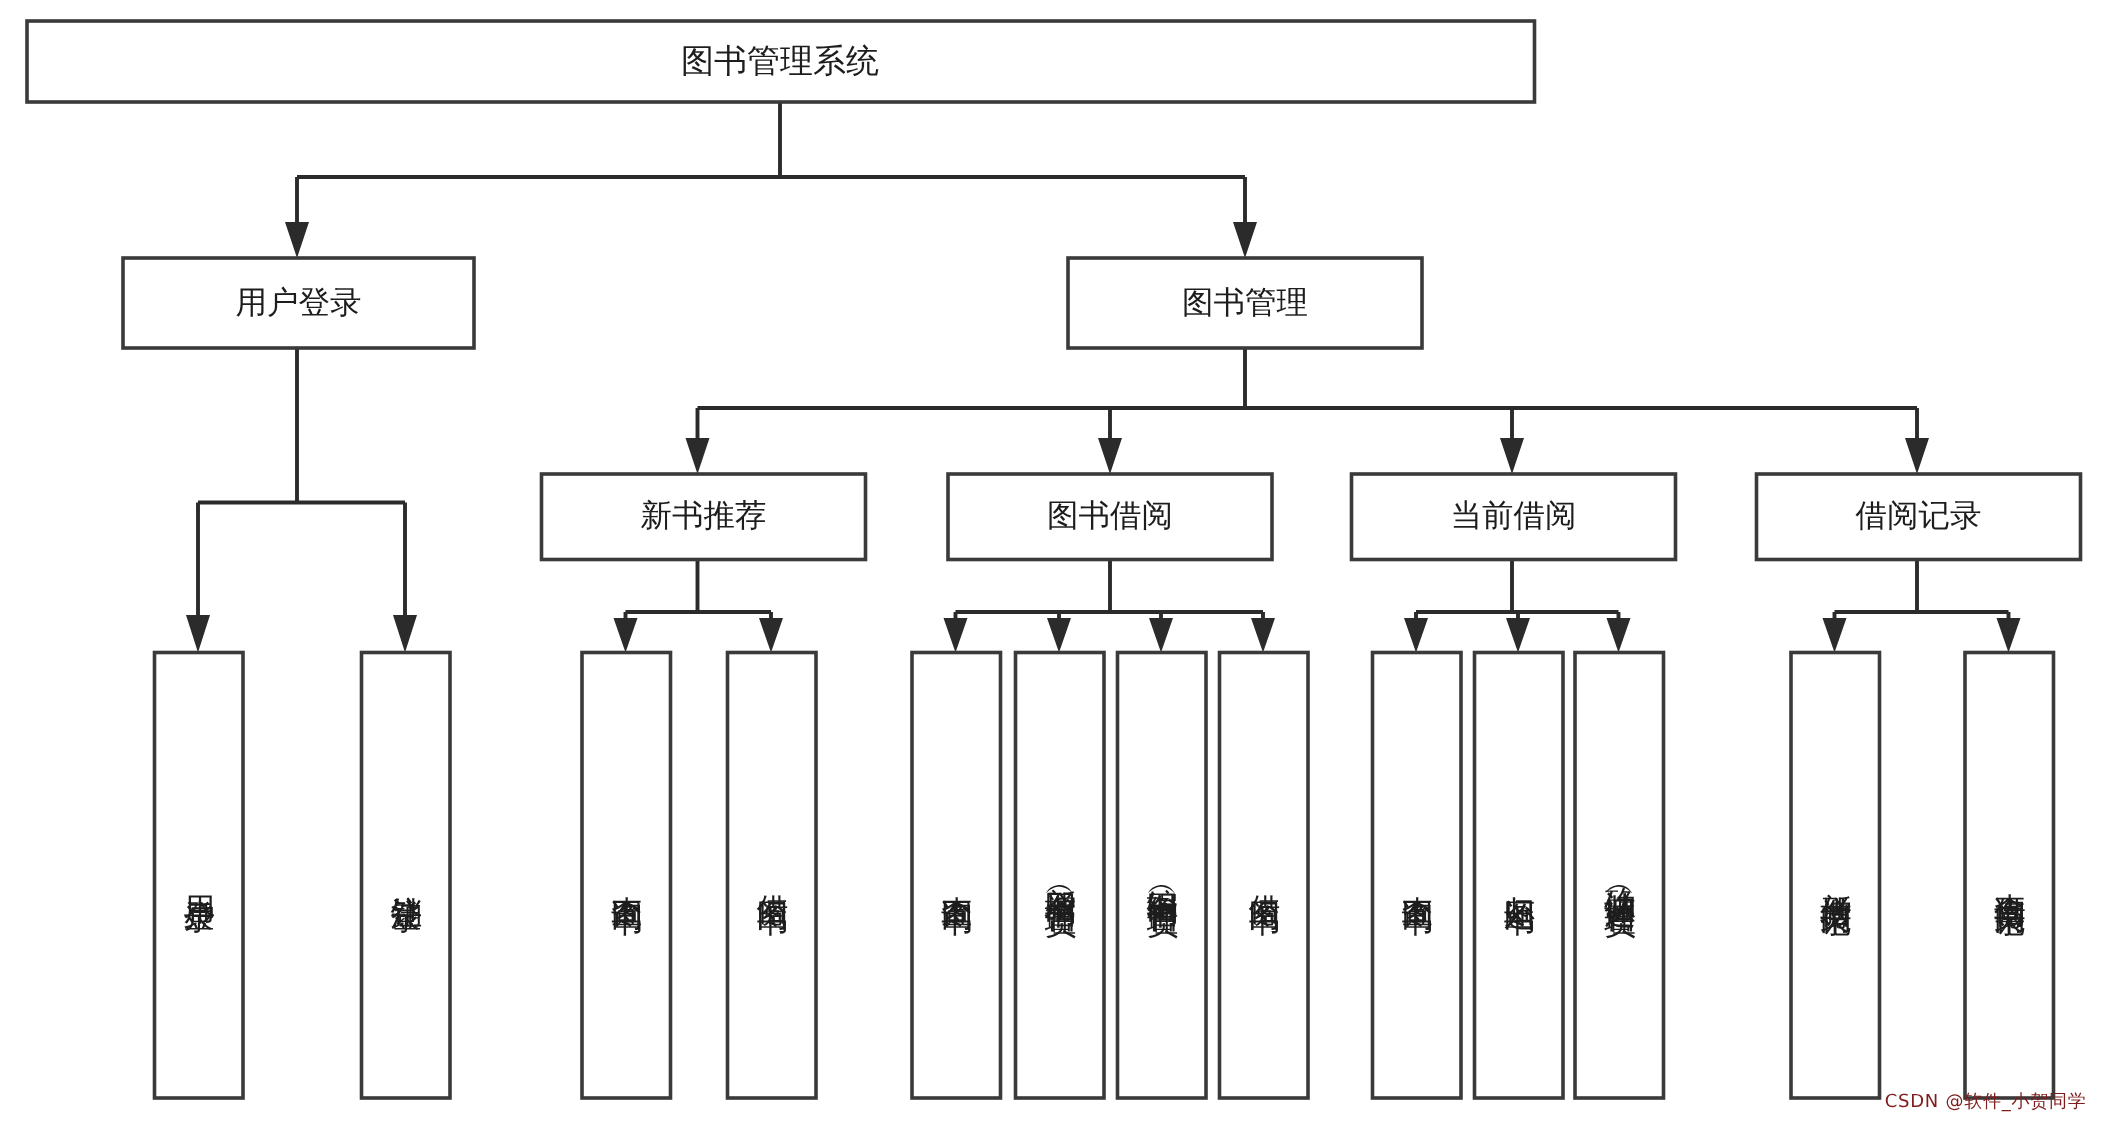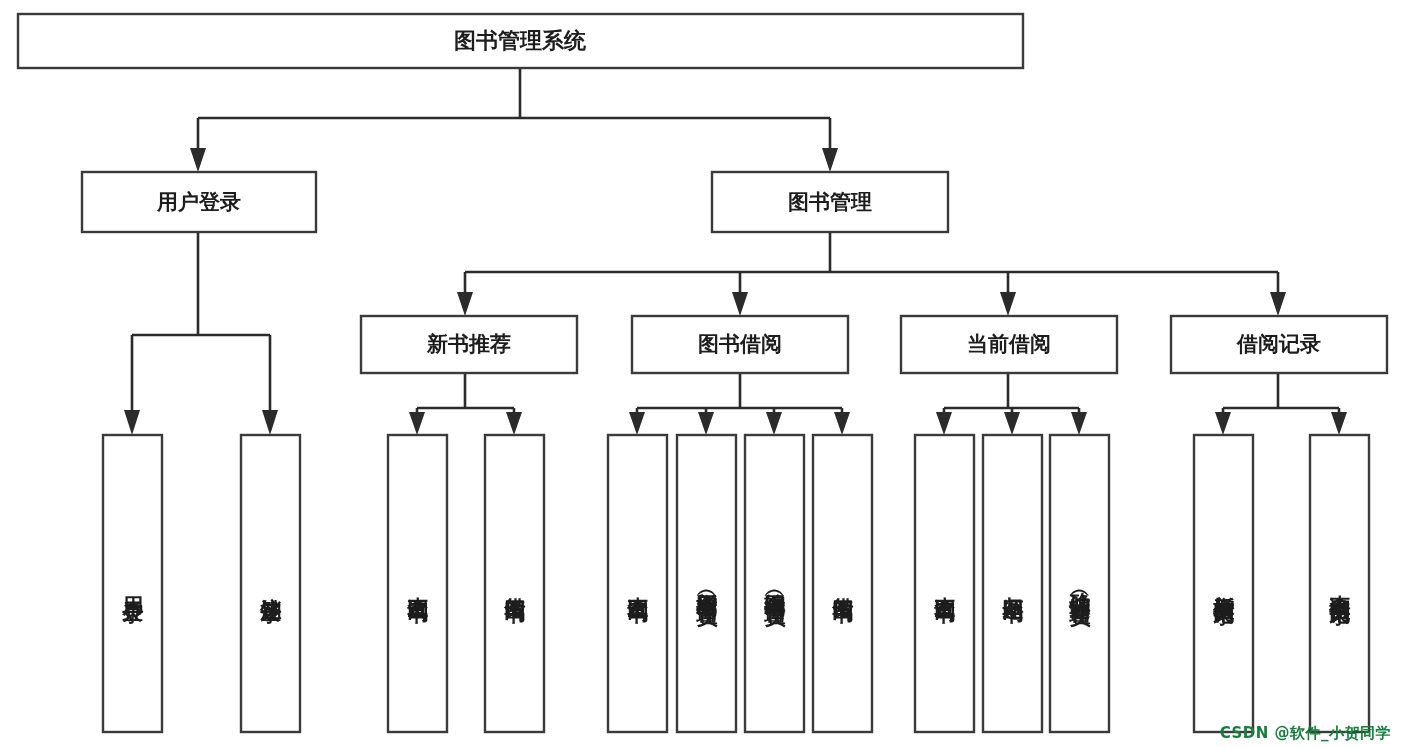--- a/index.html
+++ b/index.html
@@ -12,21 +12,20 @@
     width: 1405px;
     height: 747px;
     overflow: hidden;
     font-family: "DejaVu Sans", "Liberation Sans", sans-serif;
   }
   #diagram-root {
     position: relative;
     width: 1405px;
     height: 747px;
     background: #ffffff;
-    font-weight: bold;
   }
   svg.diagram-canvas {
     position: absolute;
     left: 0;
     top: 0;
     width: 1405px;
     height: 747px;
     display: block;
   }
   .node-box {
@@ -69,22 +68,22 @@
     line-height: 1;
     color: #1d1d1d;
     letter-spacing: 2px;
     white-space: nowrap;
   }
   .watermark {
     position: absolute;
     right: 14px;
     bottom: 4px;
     font-family: "DejaVu Sans", "Liberation Sans", sans-serif;
-    font-size: 15px;
-    color: #15803d;
+    font-size: 12px;
+    color: #7f1d1d;
     white-space: nowrap;
     letter-spacing: 0.5px;
   }
 </style>
 </head>
 <body>
 
 <div id="diagram-root">
 
   <svg class="diagram-canvas" viewBox="0 0 1405 747" xmlns="http://www.w3.org/2000/svg">

